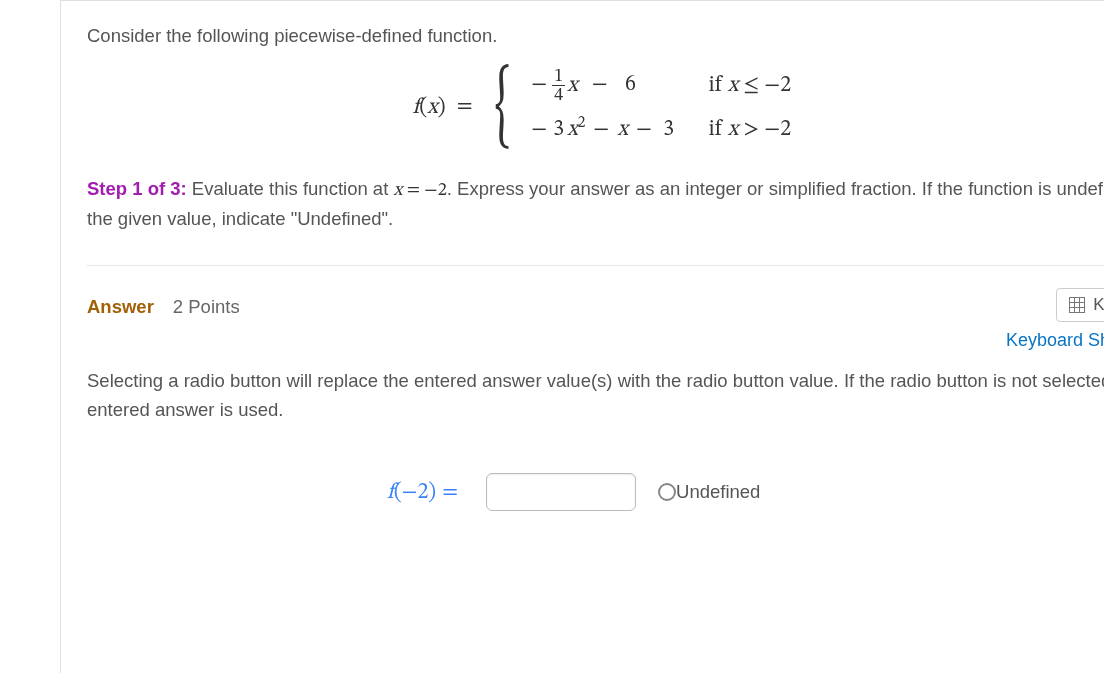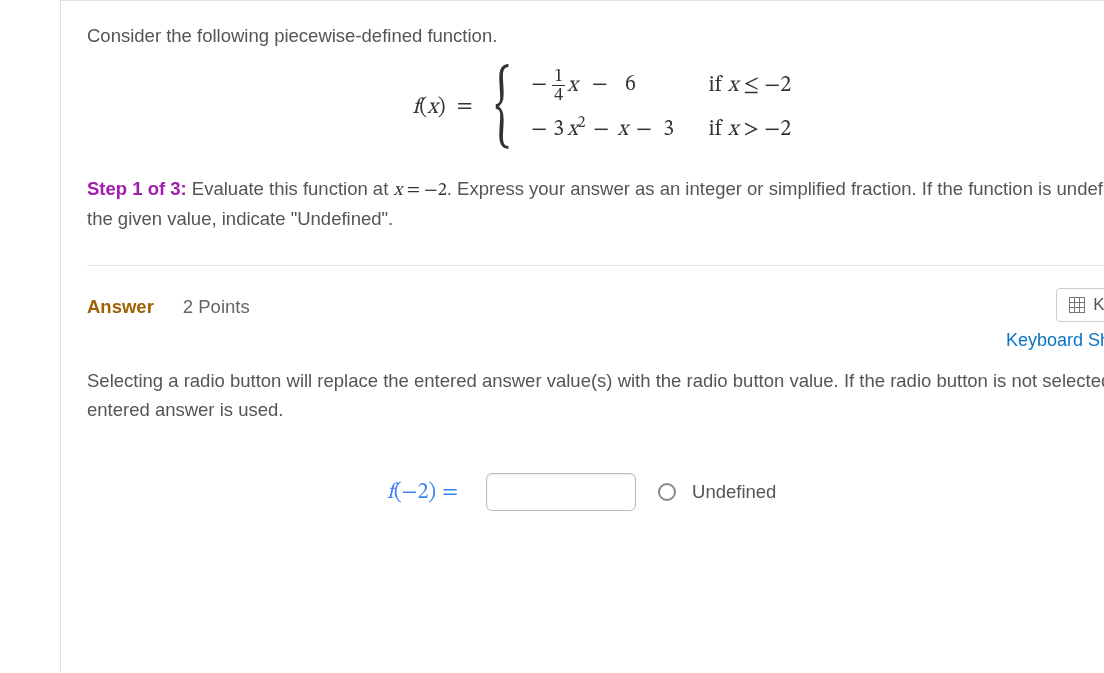--- a/index.html
+++ b/index.html
@@ -108,21 +108,21 @@
     border-top: 1px solid #e6e6e6;
     margin: 32px 0 0 0;
   }
   .answer-bar {
     display: flex;
     align-items: baseline;
     justify-content: space-between;
     padding: 22px 0 2px 0;
   }
   .answer-bar .left b { color:#a16207; font-weight:700; font-size:18.5px; }
-  .answer-bar .left .pts { margin-left: 24px; color:#666; font-size:18.5px; }
+  .answer-bar .left .pts { margin-left: 14px; color:#666; font-size:18.5px; }
   .keypad-btn {
     display: inline-flex;
     align-items: center;
     border: 1px solid #ccc;
     border-radius: 4px;
     padding: 6px 12px;
     background: #fff;
     color: #555;
     font-size: 17px;
     cursor: pointer;
@@ -164,21 +164,21 @@
     height: 38px;
     border: 1px solid #bbb;
     border-radius: 6px;
     box-shadow: inset 0 1px 2px rgba(0,0,0,0.08);
     font-size: 16px;
     padding: 4px 8px;
   }
   .radio-wrap {
     display: inline-flex;
     align-items: center;
-    gap: 16px;
+    gap: 0;
     color: #555;
     font-size: 18.5px;
     cursor: pointer;
   }
   .radio-circle {
     width: 18px; height: 18px;
     border: 2px solid #888;
     border-radius: 50%;
     display: inline-block;
     background: #fff;

